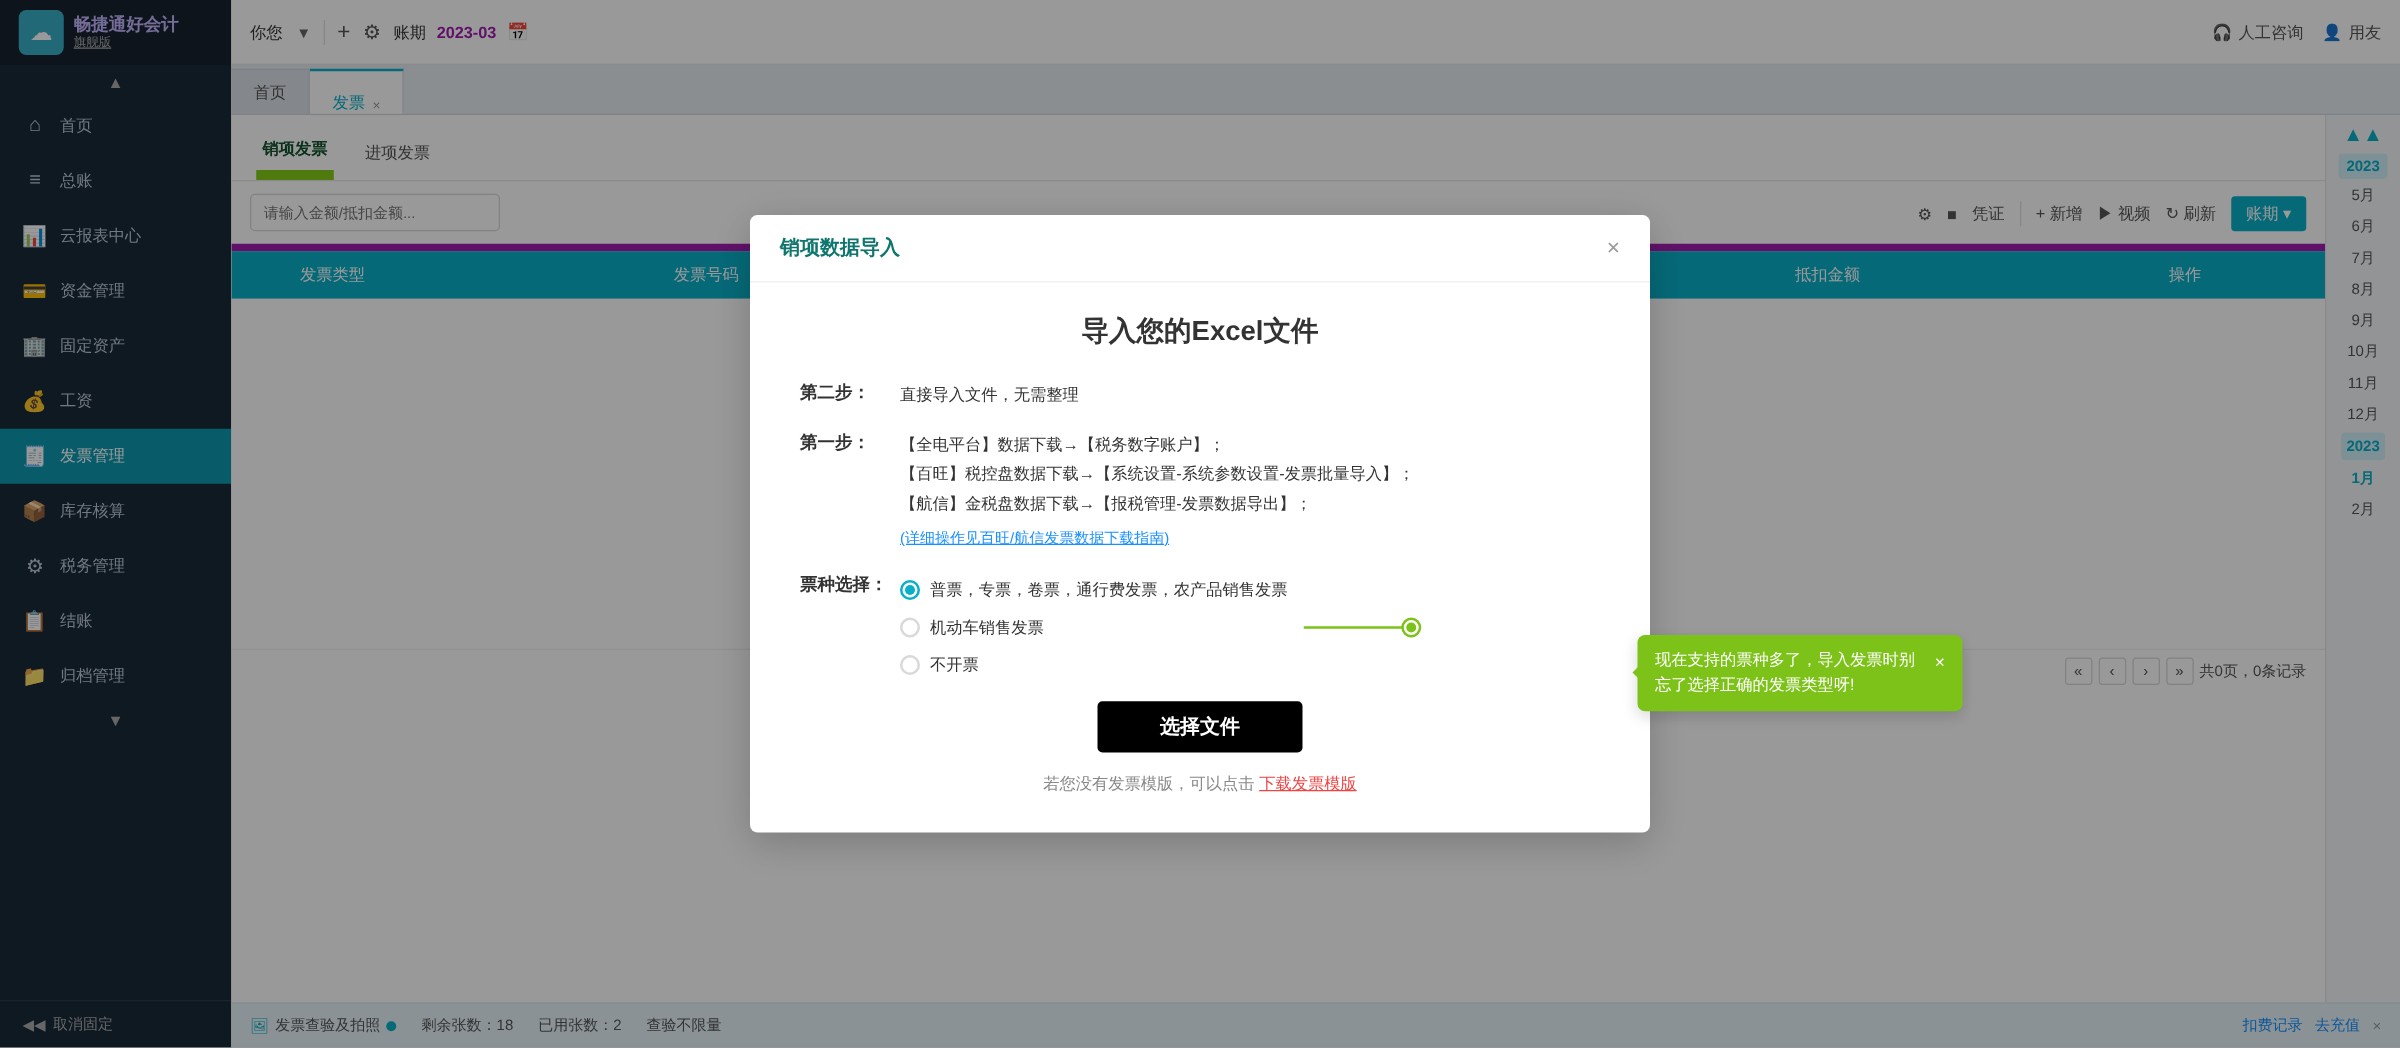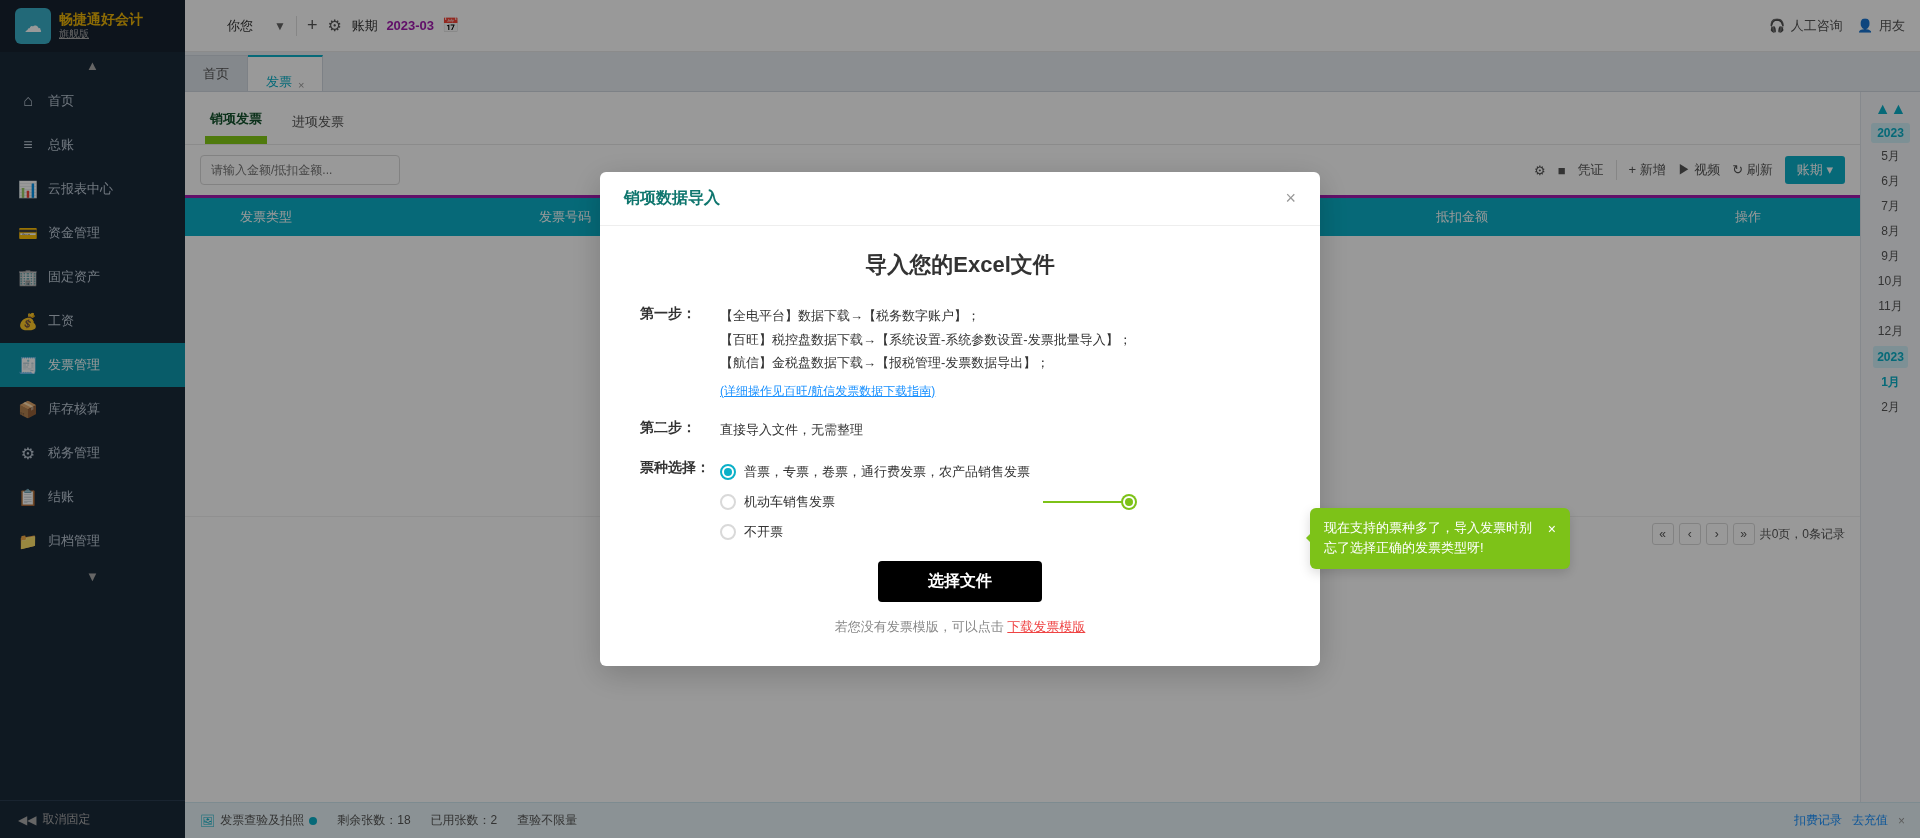--- a/index.html
+++ b/index.html
@@ -5,37 +5,37 @@
     * { box-sizing: border-box; margin: 0; padding: 0; }
     body { font-family: 'Microsoft YaHei', Arial, sans-serif; font-size: 13px; background: #f0f2f5; overflow: hidden; width: 1920px; height: 838px; }
 
     
     .app-container { display: flex; width: 1920px; height: 838px; }
 
     
     .sidebar { width: 185px; min-width: 185px; background: #1a2a3a; display: flex; flex-direction: column; height: 838px; color: #ccc; }
     .sidebar-logo { display: flex; align-items: center; padding: 12px 15px; background: #162230; height: 52px; }
     .sidebar-logo-icon { width: 36px; height: 36px; background: #3ab0c8; border-radius: 6px; display: flex; align-items: center; justify-content: center; color: white; font-size: 18px; margin-right: 8px; }
-    .sidebar-logo-text { color: #eab308; font-size: 14px; font-weight: bold; line-height: 1.2; }
+    .sidebar-logo-text { color: #c4b5fd; font-size: 14px; font-weight: bold; line-height: 1.2; }
     .sidebar-logo-sub { font-size: 10px; color: #aaa; text-decoration: underline; }
     .sidebar-scroll { flex: 1; overflow-y: auto; overflow-x: hidden; }
     .sidebar-scroll::-webkit-scrollbar { width: 4px; }
     .sidebar-scroll::-webkit-scrollbar-thumb { background: #2a3d50; }
     .sidebar-item { display: flex; align-items: center; padding: 12px 18px; cursor: pointer; color: #bcc8d4; font-size: 13px; transition: background 0.2s; }
     .sidebar-item.active { background: #0e9ab0; color: #fff; }
     .sidebar-item-icon { width: 20px; height: 20px; margin-right: 10px; display: flex; align-items: center; justify-content: center; font-size: 16px; }
     .sidebar-scroll-arrow { display: flex; align-items: center; justify-content: center; padding: 6px; color: #aaa; cursor: pointer; }
     .sidebar-bottom { padding: 10px 18px; color: #aaa; font-size: 12px; display: flex; align-items: center; cursor: pointer; border-top: 1px solid #2a3d50; }
 
     
     .main-area { flex: 1; display: flex; flex-direction: column; height: 838px; background: #f0f2f5; overflow: hidden; }
 
     
     .topbar { height: 52px; background: #fff; display: flex; align-items: center; padding: 0 15px; border-bottom: 1px solid #e8e8e8; gap: 10px; }
-    .topbar-user { display: flex; align-items: center; gap: 21px; font-size: 13px; color: #333; cursor: pointer; margin-left: 27px; }
+    .topbar-user { display: flex; align-items: center; gap: 11px; font-size: 13px; color: #333; cursor: pointer; }
     .topbar-dropdown { color: #666; font-size: 12px; }
     .topbar-divider { width: 1px; height: 20px; background: #e0e0e0; }
     .topbar-add { color: #555; font-size: 18px; cursor: pointer; }
     .topbar-settings { color: #555; font-size: 16px; cursor: pointer; }
     .topbar-period { color: #333; font-size: 13px; }
     .topbar-period-val { color: #a21caf; font-weight: bold; }
     .topbar-period-icon { color: #0ab0c8; font-size: 14px; }
     .topbar-right { margin-left: auto; display: flex; align-items: center; gap: 15px; }
     .topbar-consult { display: flex; align-items: center; gap: 5px; color: #555; font-size: 13px; cursor: pointer; }
     .topbar-user-right { display: flex; align-items: center; gap: 5px; color: #555; font-size: 13px; cursor: pointer; }
@@ -49,21 +49,21 @@
     
     .content-area { flex: 1; display: flex; overflow: hidden; }
     .content-main { flex: 1; background: #fff; overflow: hidden; position: relative; }
 
     
     .invoice-header { padding: 10px 20px 0; background: #fff; border-bottom: 1px solid #e8e8e8; display: flex; align-items: center; gap: 20px; }
     .invoice-sub-tab { padding: 8px 5px; font-size: 13px; color: #555; cursor: pointer; border-bottom: 2px solid transparent; }
     .invoice-sub-tab.active { color: #14532d; border-bottom: 8px solid #84cc16; font-weight: bold; }
 
     
-    .invoice-toolbar { padding: 10px 15px; display: flex; align-items: center; border-bottom: 3px solid #a21caf; }
+    .invoice-toolbar { padding: 10px 15px; display: flex; align-items: flex-end; border-bottom: 6px solid #a21caf; }
     .search-input { width: 200px; height: 30px; border: 1px solid #d9d9d9; border-radius: 4px; padding: 0 10px; font-size: 12px; color: #999; outline: none; }
     .toolbar-btn { display: flex; align-items: center; gap: 4px; font-size: 13px; color: #555; cursor: pointer; }
     .toolbar-btn-primary { background: #0ab0c8; color: #fff; border: none; padding: 5px 12px; border-radius: 3px; font-size: 13px; cursor: pointer; }
 
     
     .table-header { background: #0ab0c8; display: grid; grid-template-columns: 40px 1fr 1fr 1fr 1fr 1fr 120px; height: 38px; align-items: center; padding: 0 10px; color: #fff; font-size: 13px; }
     .table-col { padding: 0 5px; }
 
     
     .right-panel { width: 60px; background: #f5f7fa; border-left: 1px solid #e0e5ec; display: flex; flex-direction: column; align-items: center; padding: 5px 0; }
@@ -316,36 +316,36 @@
 <div class="overlay">
   <div class="modal">
     <div class="modal-header">
       <span class="modal-title">销项数据导入</span>
       <button class="modal-close">×</button>
     </div>
     <div class="modal-body">
       <div class="modal-main-title">导入您的Excel文件</div>
 
       <div class="step-row">
+        <div class="step-label">第二步：</div>
+        <div class="step-content">直接导入文件，无需整理</div>
+      </div>
+
+      <div class="step-row">
         <div class="step-label">第一步：</div>
         <div class="step-content">
           <div>【全电平台】数据下载→【税务数字账户】；</div>
           <div>【百旺】税控盘数据下载→【系统设置-系统参数设置-发票批量导入】；</div>
           <div>【航信】金税盘数据下载→【报税管理-发票数据导出】；</div>
           <div style="margin-top:4px;">
             <a href="#" class="step-link">(详细操作见百旺/航信发票数据下载指南)</a>
           </div>
         </div>
       </div>
 
-      <div class="step-row">
-        <div class="step-label">第二步：</div>
-        <div class="step-content">直接导入文件，无需整理</div>
-      </div>
-
       <div class="step-row" style="position:relative;">
         <div class="step-label">票种选择：</div>
         <div class="radio-group">
 
           <div class="radio-item">
             <div class="radio-circle selected"></div>
             <span>普票，专票，卷票，通行费发票，农产品销售发票</span>
           </div>
 
           <div class="radio-item" style="position:relative;">

